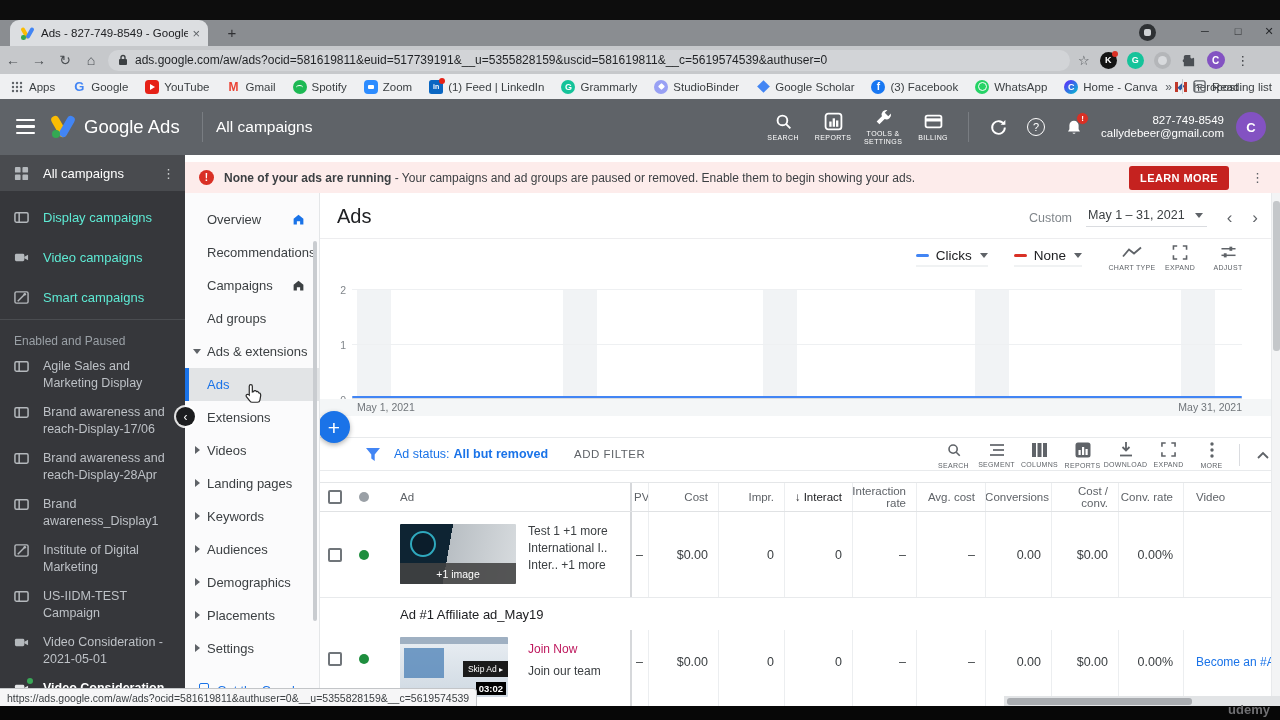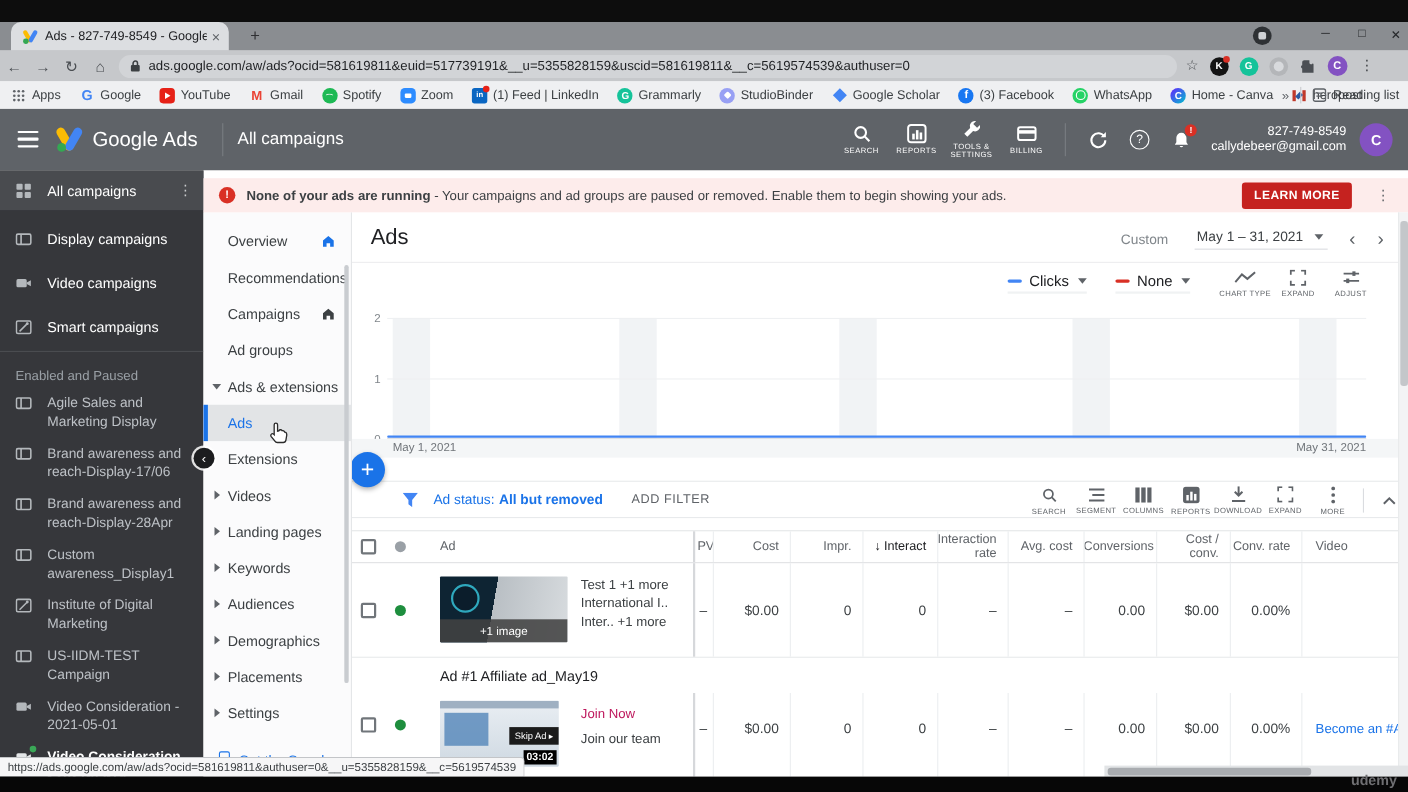--- a/index.html
+++ b/index.html
@@ -99,21 +99,21 @@
     display:flex;align-items:center;justify-content:center;}
 
   
   .content-bg{position:absolute;left:185px;top:155px;right:0;bottom:14px;background:#fff;}
 
   .sidebar{position:absolute;left:0;top:155px;width:185px;bottom:14px;background:#36373b;overflow:hidden;color:#c3c6c9;}
   .sb-top{height:36px;background:#494b4f;display:flex;align-items:center;padding:0 10px 0 14px;color:#fff;}
   .sb-ico{display:inline-flex;width:16px;margin-right:13px;color:#b4b8bc;flex:0 0 16px;}
   .sb-label{font-size:13px;flex:1;}
   .sb-dots{font-size:13px;color:#c9ccce;}
-  .sb-item{height:40px;display:flex;align-items:center;padding:0 14px;font-size:13px;color:#ffffff;}
+  .sb-item{height:40px;display:flex;align-items:center;padding:0 14px;font-size:13px;color:#5eead4;}
   .sb-div{height:1px;background:#4a4c50;margin:2px 0 6px;}
   .sb-section{font-size:12px;color:#9aa0a6;padding:8px 14px 10px;}
   .sb-camp{display:flex;padding:0 14px;margin-bottom:13px;align-items:flex-start;}
   .sb-camp .sb-ico{margin-top:1px;position:relative;}
   .sb-clabel{font-size:12.5px;line-height:16.5px;color:#bdc1c6;width:122px;}
   .sb-camp.active .sb-clabel{color:#fff;font-weight:bold;}
   .sb-camp.active .sb-ico{color:#e4e6e8;}
   .gdot{position:absolute;right:-3px;top:-3px;width:6px;height:6px;border-radius:50%;background:#3aa757;}
 
   .collapse-btn{position:absolute;left:176px;top:407px;width:19px;height:19px;border-radius:50%;background:#1c1d1f;
@@ -139,21 +139,21 @@
   .sn-footer .ph{width:10px;height:15px;border:1.5px solid #1a73e8;border-radius:2px;margin-right:8px;position:relative;}
   .sn-footer .ph::after{content:"";position:absolute;left:2px;bottom:1px;width:4px;height:1.5px;background:#1a73e8;}
 
   .cursor{position:absolute;left:243px;top:383px;z-index:70;}
 
   
   .main{position:absolute;left:320px;top:193px;width:960px;bottom:14px;background:#fff;overflow:hidden;}
   .page-title{position:absolute;left:17px;top:12px;font-size:20px;color:#202124;}
   .title-row-line{position:absolute;left:0;top:45px;width:960px;height:1px;background:#ededef;}
   .date-cluster{position:absolute;right:22px;top:15px;display:flex;align-items:center;}
-  .date-prefix{font-size:12.5px;color:#80868b;margin-right:24px;}
+  .date-prefix{font-size:12.5px;color:#80868b;margin-right:14px;}
   .date-value-wrap{display:flex;align-items:center;border-bottom:1px solid #dadce0;padding:0 4px 4px 2px;}
   .date-value{font-size:12.5px;color:#3c4043;}
   .caret{border-left:4px solid transparent;border-right:4px solid transparent;border-top:5px solid #5f6368;margin-left:10px;}
   .date-arrow{font-size:17px;color:#5f6368;margin-left:20px;line-height:1;}
 
   .chart-controls{position:absolute;right:28px;top:52px;display:flex;align-items:flex-start;}
   .metric-chip{display:flex;align-items:center;border-bottom:2px solid #f0f2f3;padding-bottom:2px;margin-right:26px;margin-top:3px;}
   .mdash{width:13px;height:3.5px;border-radius:2px;margin-right:7px;}
   .mdash.blue{background:#4285f4;} .mdash.red{background:#d93025;}
   .metric-label{font-size:13.5px;color:#202124;margin-right:8px;}
@@ -512,21 +512,21 @@
         </span>
       <span class="sb-clabel">Brand awareness and reach-Display-28Apr</span>
     </div>
     <div class="sb-camp">
       <span class="sb-ico">
           <svg width="15" height="15" viewBox="0 0 16 16">
             <rect x="1" y="3" width="14" height="10" rx="1.5" fill="none" stroke="currentColor" stroke-width="1.6"></rect>
             <line x1="5.5" y1="3" x2="5.5" y2="13" stroke="currentColor" stroke-width="1.6"></line>
           </svg>
         </span>
-      <span class="sb-clabel">Custom awareness_Display1</span>
+      <span class="sb-clabel">Brand awareness_Display1</span>
     </div>
     <div class="sb-camp">
       <span class="sb-ico">
           <svg width="15" height="15" viewBox="0 0 16 16">
             <rect x="1" y="2" width="14" height="12" rx="1.5" fill="none" stroke="currentColor" stroke-width="1.5"></rect>
             <line x1="4" y1="12" x2="12" y2="4" stroke="currentColor" stroke-width="1.5"></line>
             <circle cx="11.5" cy="4.5" r="1.4" fill="currentColor"></circle>
           </svg>
         </span>
       <span class="sb-clabel">Institute of Digital Marketing</span>

